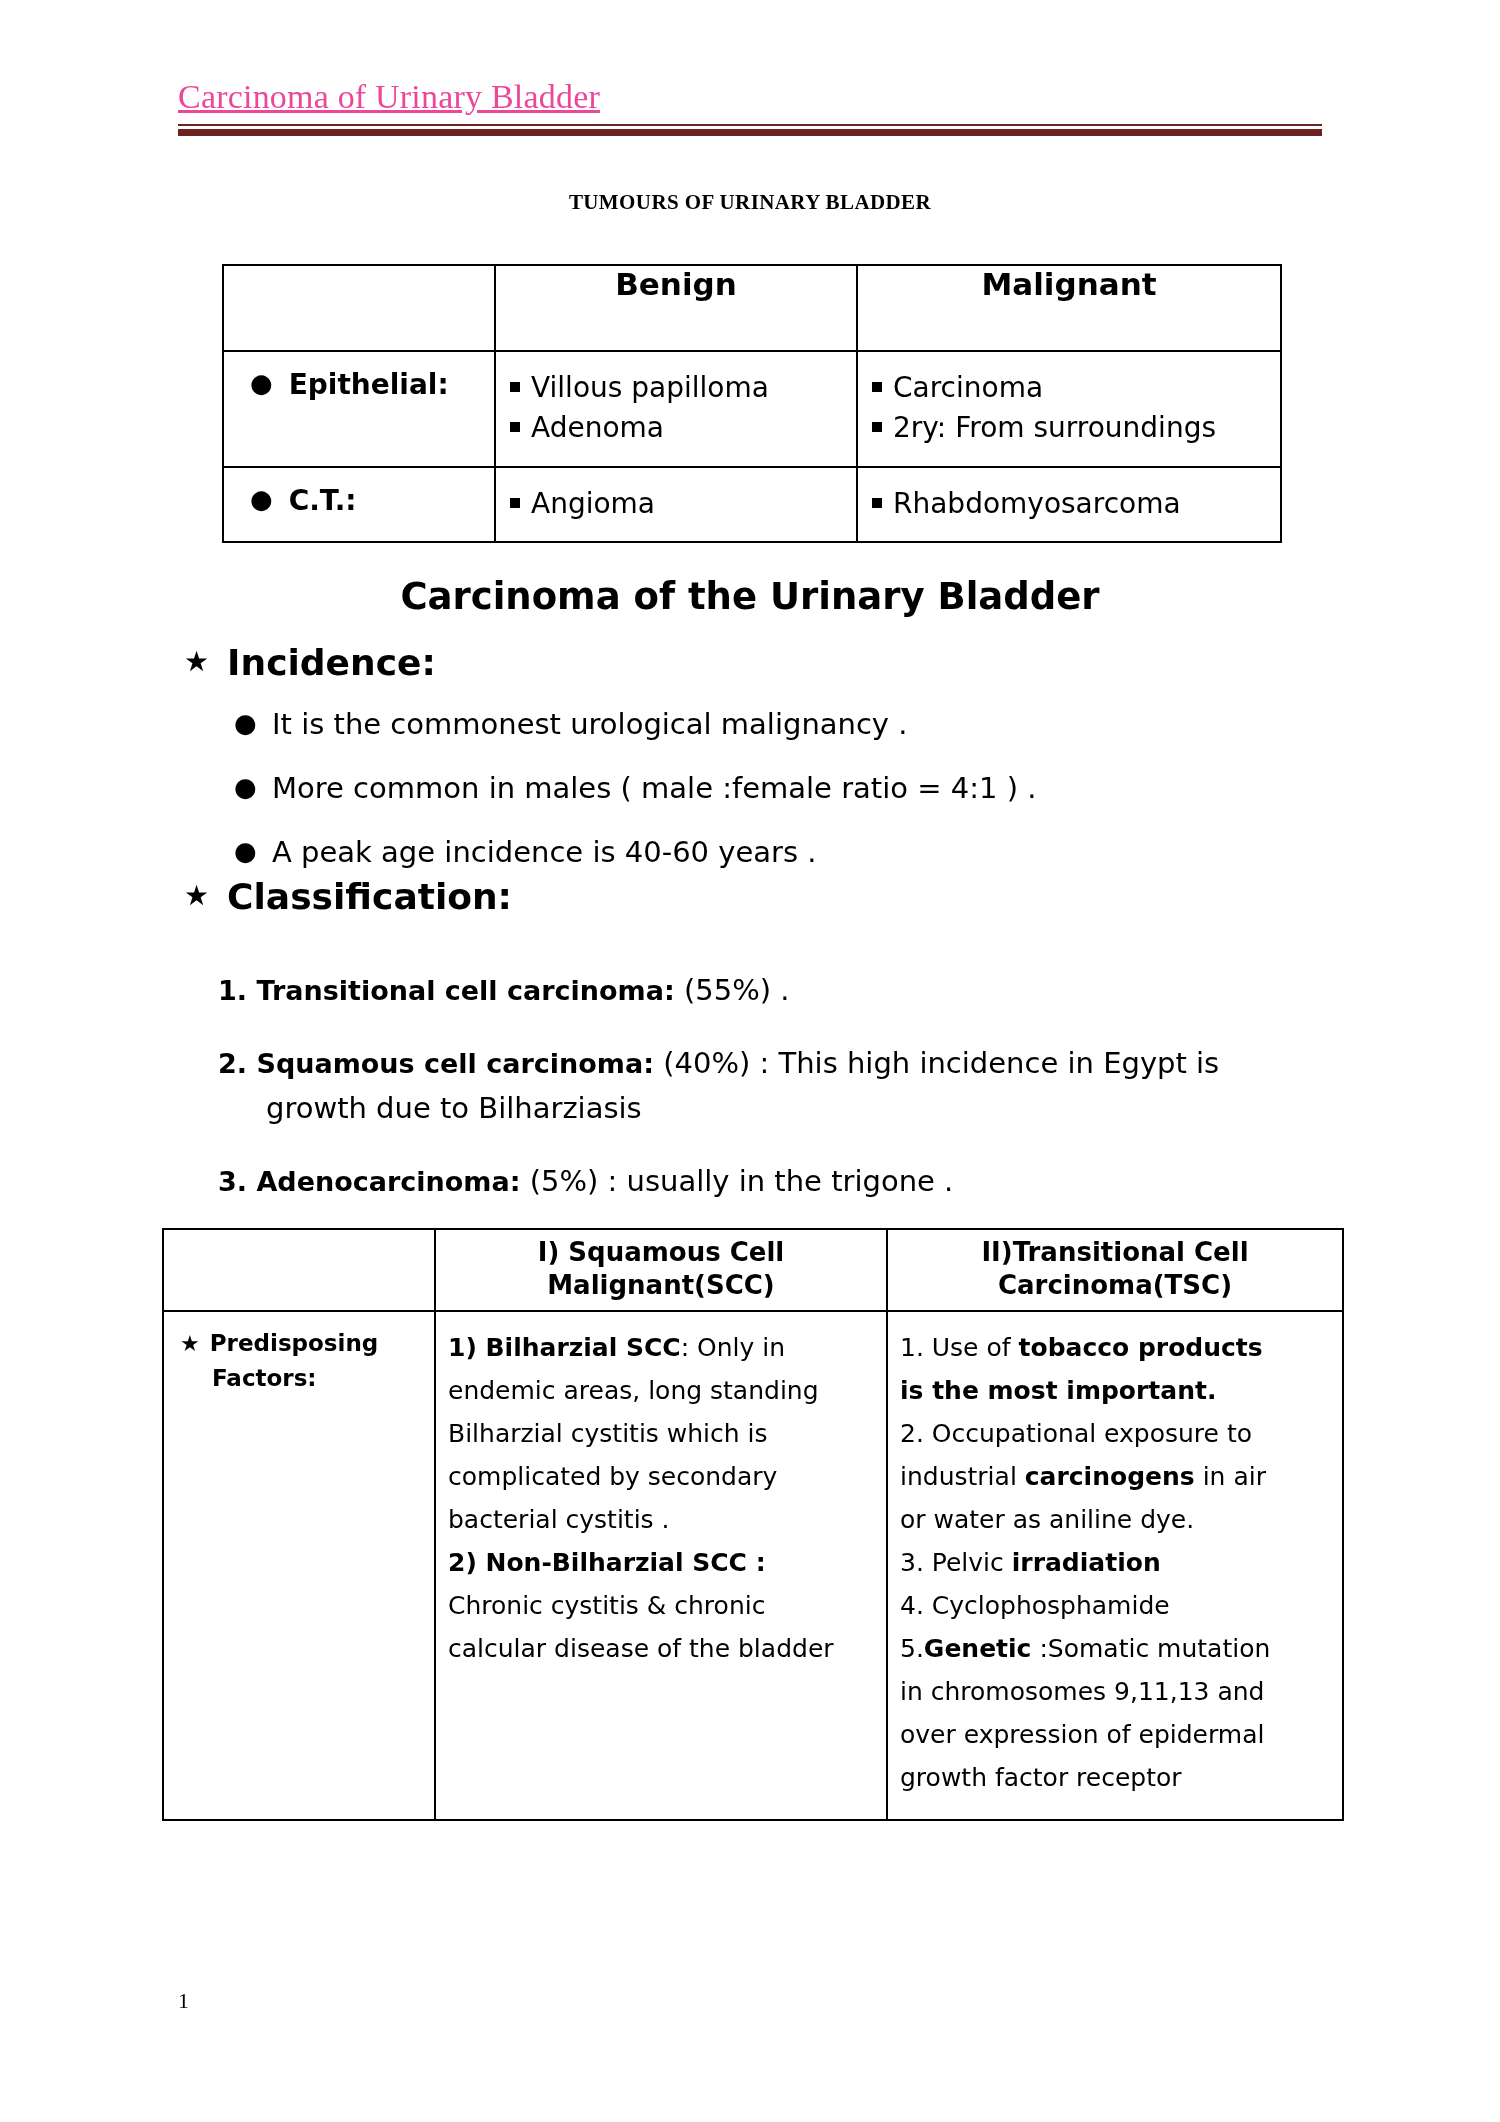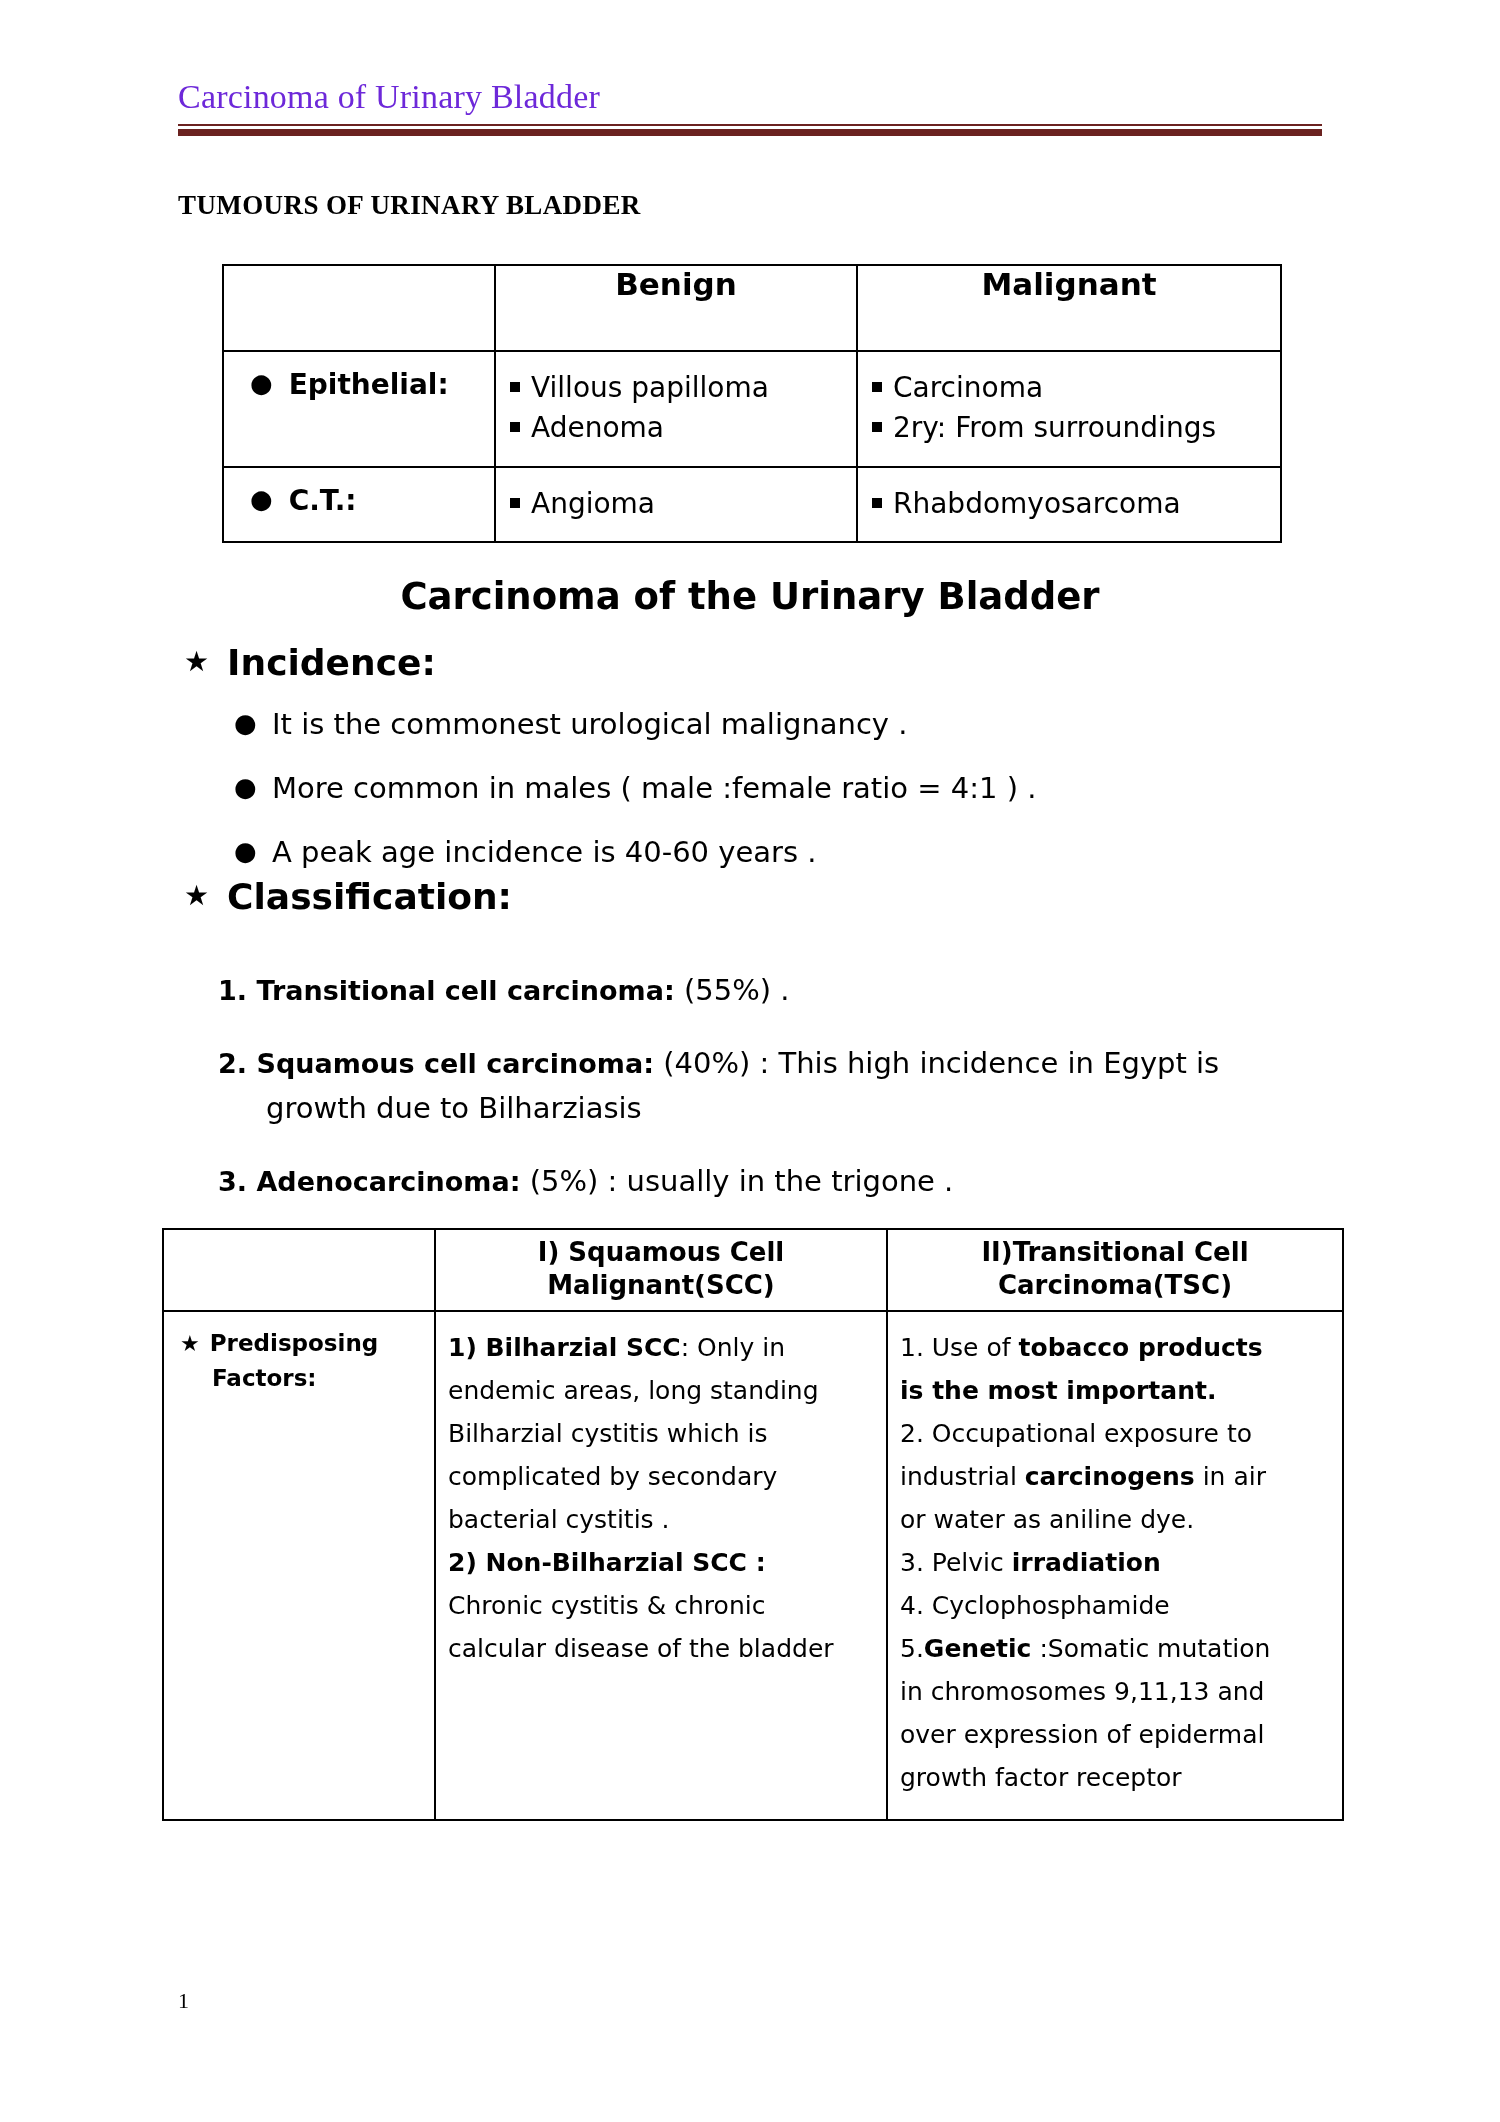--- a/index.html
+++ b/index.html
@@ -26,43 +26,44 @@
     position: absolute;
     left: 178px;
     top: 78px;
     width: 1144px;
   }
   .doc-header-title {
     font-family: "Liberation Serif", serif;
     font-size: 34px;
     font-weight: 400;
     letter-spacing: 0.2px;
-    color: #6d28d9;
+    color: #ec4899;
     line-height: 1.1;
     white-space: nowrap;
+    text-decoration: underline;
   }
   .doc-header-rule {
     margin-top: 9px;
     width: 100%;
     border-top: 2px solid #6b2220;
     border-bottom: 7px solid #6b2220;
     height: 12px;
     background: #ffffff;
   }
 
   
   .caption-tumours {
     position: absolute;
     left: 178px;
     top: 190px;
     width: 1144px;
-    text-align: left;
+    text-align: center;
     font-family: "Liberation Serif", serif;
     font-weight: 700;
-    font-size: 27px;
+    font-size: 21px;
     letter-spacing: 0.4px;
   }
 
   
   .t1 {
     position: absolute;
     left: 222px;
     top: 264px;
     width: 1058px;
     border-collapse: collapse;

